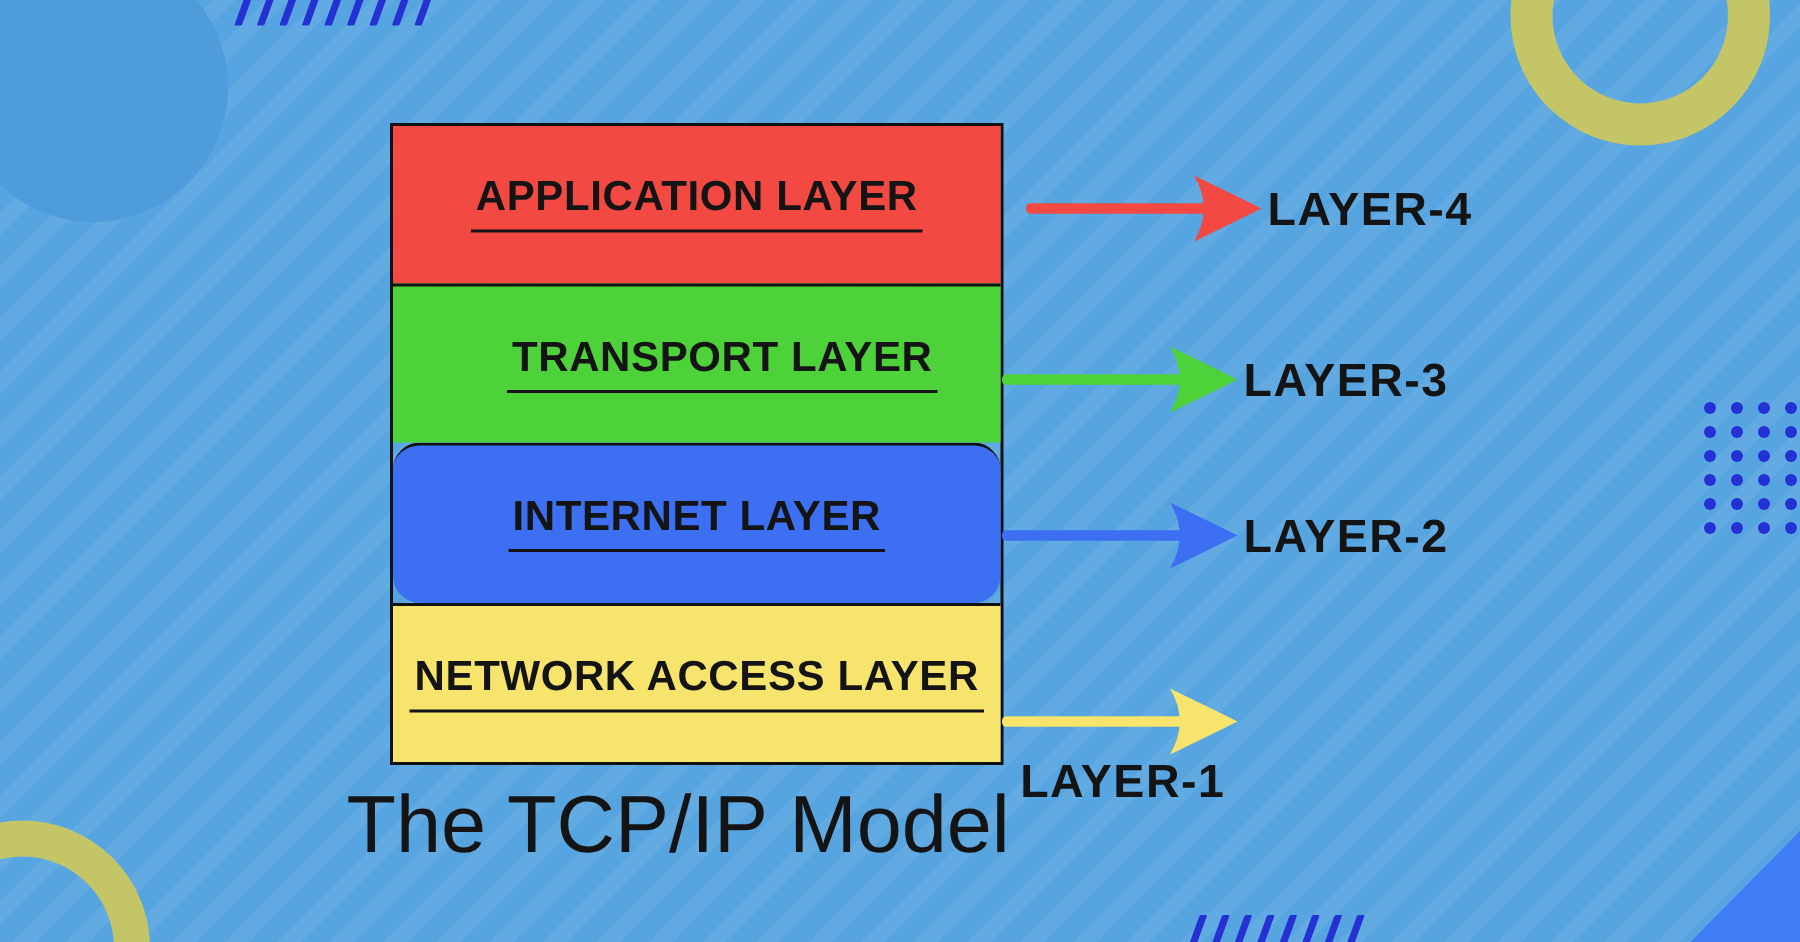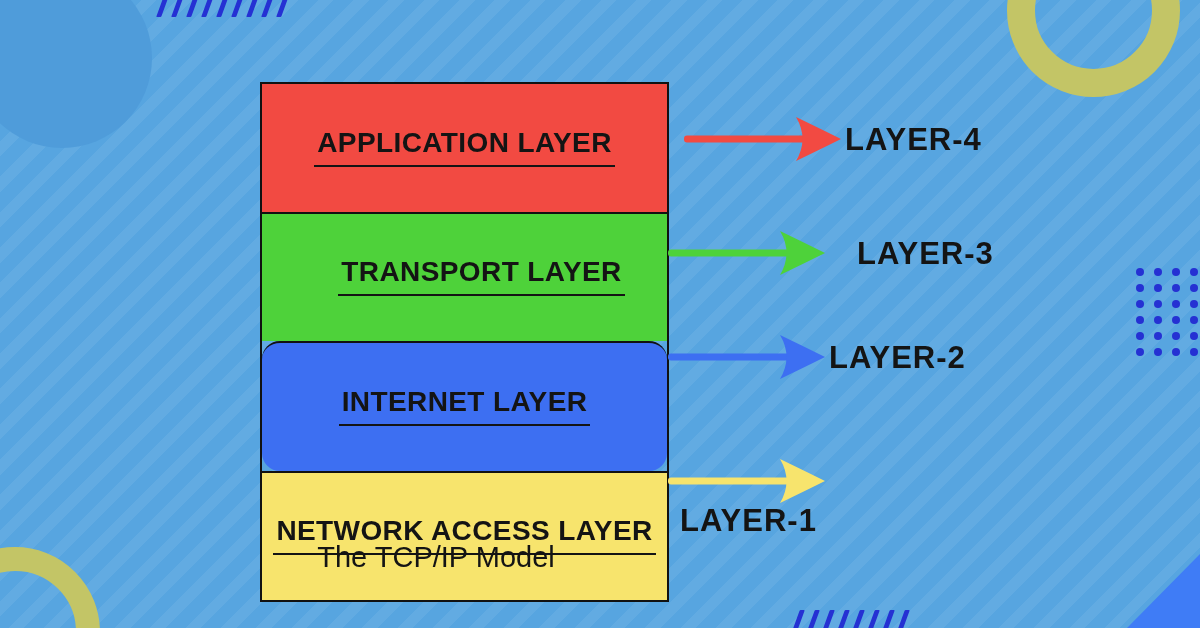--- a/index.html
+++ b/index.html
@@ -27,40 +27,40 @@
     transform:skewX(-20deg);border-radius:1px;}
   .dot-grid{position:absolute;left:1136px;top:268px;
     display:grid;grid-template-columns:repeat(4,8px);grid-auto-rows:8px;
     column-gap:10px;row-gap:8px;}
   .dot{width:8px;height:8px;border-radius:50%;background:var(--accent-navy,#2531d3);}
   .corner-tri{position:absolute;right:0;bottom:0;width:73px;height:74px;
     background:var(--corner-triangle,#3f7cf6);
     clip-path:polygon(100% 0,100% 100%,0 100%);}
 
   
-  .stack{position:absolute;left:260px;top:82px;width:409px;height:520px;
+  .stack{position:absolute;left:260px;top:82px;width:409px;height:428px;
     border:2px solid var(--border,#111);box-sizing:border-box;
     display:flex;flex-direction:column;}
   .layer-row{flex:1;display:flex;align-items:center;justify-content:center;}
   .layer-row + .layer-row{border-top:2px solid var(--border,#111);}
   .layer-label{font-weight:700;font-size:28px;line-height:1;
     color:var(--ink,#141414);letter-spacing:.4px;white-space:nowrap;
     border-bottom:2.5px solid var(--ink,#141414);padding:0 3px 8px;}
 
   
   .arrow-unit{position:absolute;left:668px;height:48px;
     display:flex;align-items:center;}
   .arrow-unit svg{width:158px;height:48px;display:block;flex:0 0 auto;}
   .side-label{font-weight:700;font-size:31px;line-height:1;
     color:var(--ink,#141414);letter-spacing:1px;margin-left:3px;white-space:nowrap;}
-  .au-1{top:115px;padding-left:16px;} .au-2{top:229px;gap:28px;} .au-3{top:333px;} .au-4{top:457px;flex-direction:column;}
+  .au-1{top:115px;padding-left:16px;} .au-2{top:229px;} .au-3{top:333px;} .au-4{top:457px;flex-direction:column;}
 
   
-  .title{position:absolute;left:231px;top:542px;width:410px;text-align:center;
-    font-weight:400;font-size:29px;line-height:1.1;color:var(--ink,#141414);
+  .title{position:absolute;left:231px;top:521px;width:410px;text-align:center;
+    font-weight:400;font-size:54px;line-height:1.1;color:var(--ink,#141414);
     white-space:nowrap;}
 </style>
 </head>
 <body>
 
 <div class="canvas">
 
   <div class="circle-tl"></div>
   <div class="ring ring-tr"></div>
   <div class="ring ring-bl"></div>

